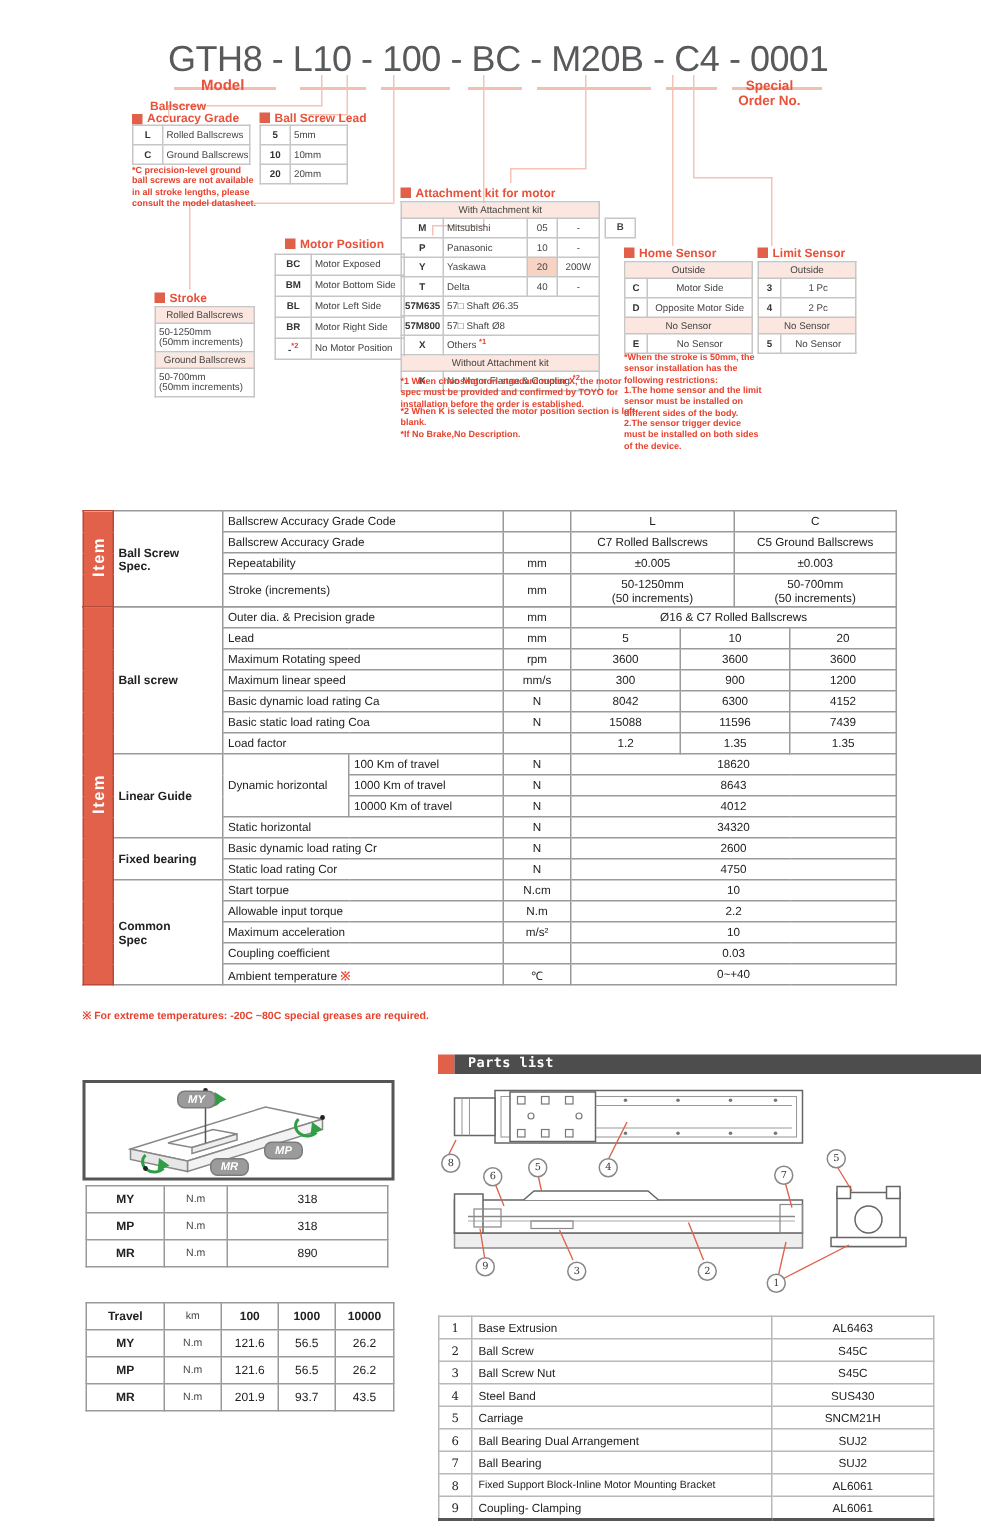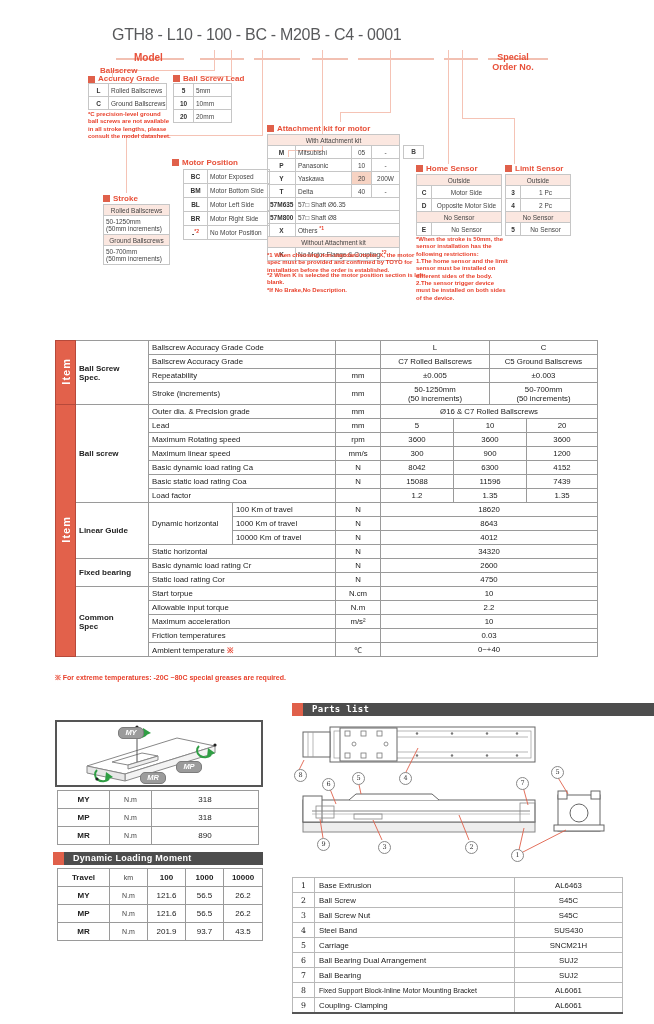--- a/index.html
+++ b/index.html
@@ -6,21 +6,21 @@
   #page{position:relative;width:654px;height:1024px;background:#fff;overflow:hidden;
         font-family:"Liberation Sans",sans-serif;color:#333;}
   .abs{position:absolute;}
   
   .secbar{position:absolute;display:flex;height:13px;}
   .secbar .sq{width:14px;height:13px;background:#e0604a;flex:none;}
   .secbar .bt{flex:1;background:#4d4d4d;color:#fff;font-size:9px;font-weight:bold;
               line-height:13px;padding-left:9px;letter-spacing:.3px;}
   .mono{font-family:"DejaVu Sans Mono",monospace;letter-spacing:1px;}
   
-  .modelnum{position:absolute;font-size:16px;letter-spacing:-.3px;color:#58595b;white-space:nowrap;}
+  .modelnum{position:absolute;font-size:24px;letter-spacing:-.3px;color:#58595b;white-space:nowrap;}
   .ul{position:absolute;height:2px;background:#f2c0b2;}
   .pl{position:absolute;background:#f5c3b5;}
   .redlbl{position:absolute;color:#e8513a;font-weight:bold;}
   
   .ttl{position:absolute;display:flex;align-items:center;gap:3px;color:#e8513a;
        font-weight:bold;font-size:8px;white-space:nowrap;}
   .tsq{width:7px;height:7px;background:#e0604a;flex:none;}
   .ttl2{position:absolute;color:#e8513a;font-weight:bold;font-size:8px;line-height:1.2;}
   .ot{position:absolute;border-collapse:collapse;table-layout:fixed;font-size:6.5px;color:#444;}
   .ot td{border:1px solid #c6c6c6;padding:0 2px;height:12px;overflow:hidden;white-space:nowrap;}
@@ -165,21 +165,21 @@
     <tr>
           <td class="hd">Ground Ballscrews</td>
         </tr>
     <tr>
           <td class="pre" style="height:18px;white-space:pre-line;">50-700mm
 (50mm increments)</td>
         </tr>
   </tbody>
     </table>
 
-  <div class="ttl" style="left:172px;top:158px;text-align:center;">
+  <div class="ttl" style="left:190px;top:158px;text-align:center;">
     <span class="tsq"></span>
     <span>Motor Position</span>
   </div>
   <table class="ot" style="left:183px;top:169px;width:86px;">
     <colgroup>
         <col style="width:24px">
         <col style="width:62px">
       </colgroup>
     <tbody>
         <tr>
@@ -483,21 +483,21 @@
           <td class="lbl" colspan="2">Allowable input torque</td>
           <td>N.m</td>
           <td colspan="3">2.2</td>
         </tr>
     <tr>
           <td class="lbl" colspan="2">Maximum acceleration</td>
           <td>m/s²</td>
           <td colspan="3">10</td>
         </tr>
     <tr>
-          <td class="lbl" colspan="2">Friction temperatures</td>
+          <td class="lbl" colspan="2">Coupling coefficient</td>
           <td></td>
           <td colspan="3">0.03</td>
         </tr>
     <tr>
       <td class="lbl" colspan="2"><span>Ambient temperature </span><span class="mark">※</span></td>
       <td>℃</td>
           <td colspan="3">0~+40</td>
         </tr>
   </tbody>
     </table>
@@ -543,24 +543,20 @@
           <td>318</td>
         </tr>
     <tr>
           <td class="b">MR</td>
           <td class="u">N.m</td>
           <td>890</td>
         </tr>
   </tbody>
     </table>
 
-  <div class="secbar" style="left:53px;top:852px;width:210px;">
-    <div class="sq" style="width:11px;"></div>
-    <div class="bt">Dynamic Loading Moment</div>
-  </div>
   <table class="mt" style="left:57px;top:868px;width:205px;">
     <colgroup>
         <col style="width:52px">
         <col style="width:38px">
         <col style="width:38px">
         <col style="width:38px">
         <col style="width:39px">
       </colgroup>
     <tbody>
         <tr>

